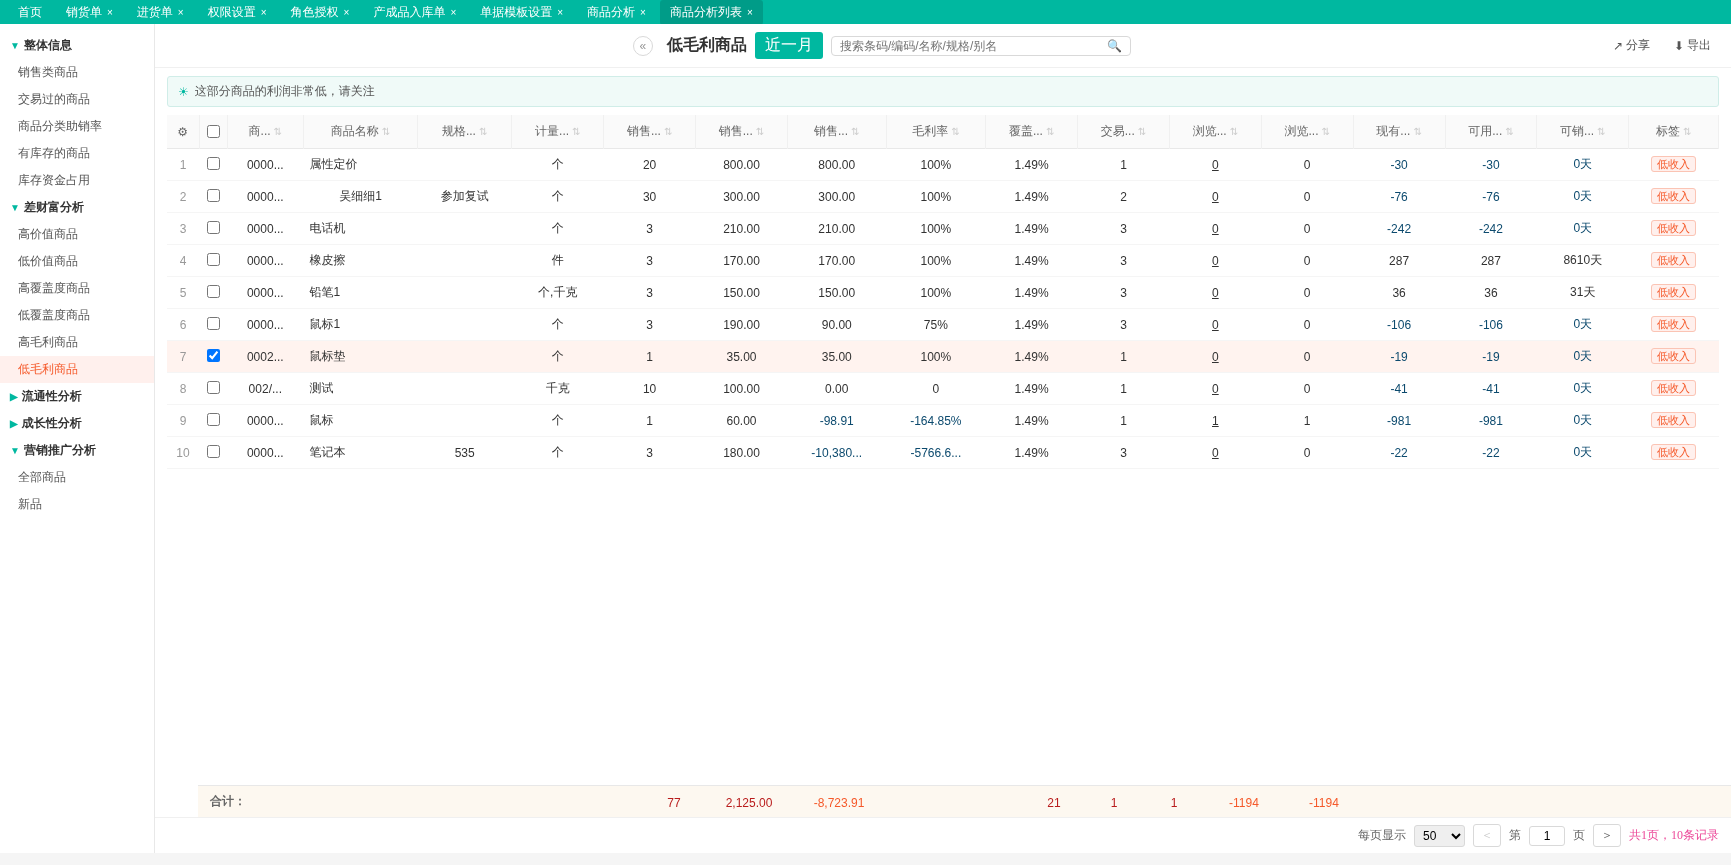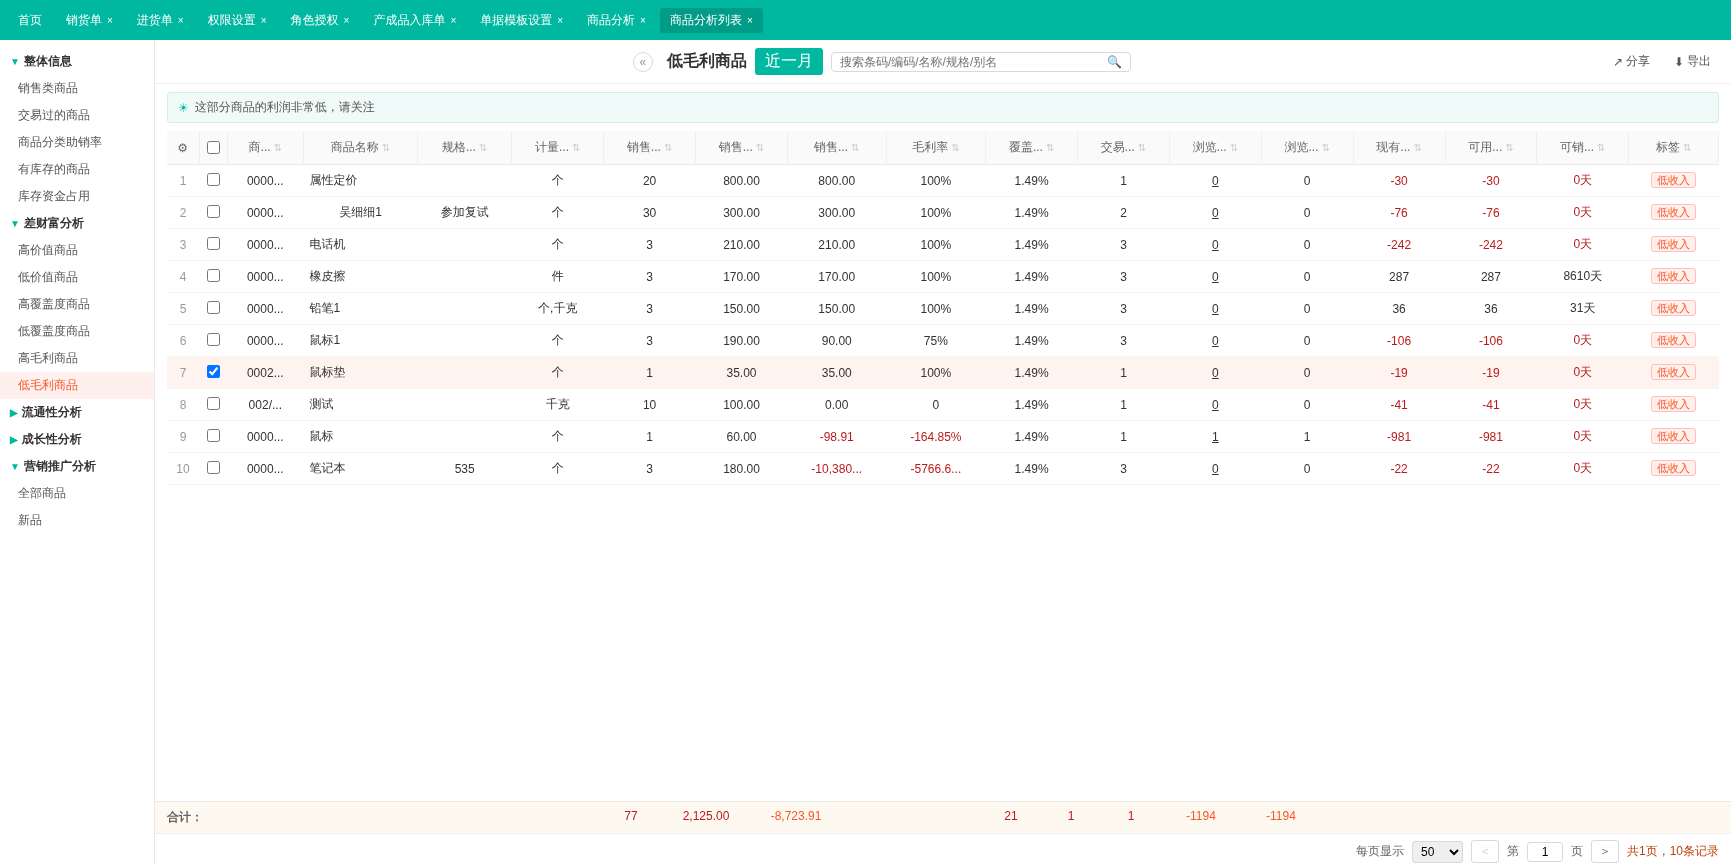--- a/index.html
+++ b/index.html
@@ -3,21 +3,21 @@
   <meta charset="utf-8">
   <style>
     * { box-sizing: border-box; margin: 0; padding: 0; font-family: 'Microsoft YaHei', Arial, sans-serif; font-size: 12px; }
     body { background: #f5f5f5; overflow: hidden; }
 
     
     .top-nav {
       background: #00b8a0;
       display: flex;
       align-items: center;
-      height: 40px;
+      height: 24px;
       padding: 0 8px;
       gap: 4px;
     }
     .nav-item {
       color: #fff;
       padding: 4px 10px;
       cursor: pointer;
       white-space: nowrap;
       border-radius: 3px;
       display: flex;
@@ -175,41 +175,42 @@
     tbody tr {
       border-bottom: 1px solid #f5f5f5;
     }
     tbody tr.highlighted { background: #fff3ef; }
     tbody td {
       padding: 7px 6px;
       text-align: center;
       color: #333;
       white-space: nowrap;
     }
-    .red-text { color: #b91c1c; }
+    .red-text { color: #0c4a6e; }
     .orange-tag {
       background: #fff0ed;
       color: #f5592a;
       border: 1px solid #fbc4b4;
       border-radius: 3px;
       padding: 1px 5px;
       font-size: 11px;
     }
     .underline { text-decoration: underline; cursor: pointer; }
     .row-num { color: #999; }
 
     
     .table-footer {
       background: #fdf8f0;
       border-top: 1px solid #e8e8e8;
       padding: 7px 12px;
       display: flex;
-      align-items: flex-start;
+      align-items: flex-end;
       flex-shrink: 0;
       gap: 0;
+      margin-left: 43px;
     }
     .footer-label { color: #666; margin-right: 8px; font-weight: bold; }
     .footer-cells {
       display: flex;
       flex: 1;
     }
     .footer-cell {
       padding: 0 6px;
       color: #b91c1c;
       text-align: center;
@@ -242,21 +243,21 @@
       color: #666;
     }
     .page-btn:disabled { color: #ccc; }
     .page-input {
       width: 36px;
       border: 1px solid #d9d9d9;
       border-radius: 3px;
       text-align: center;
       padding: 2px 4px;
     }
-    .page-info { color: #c2410c; }
+    .page-info { color: #ec4899; font-family: Liberation Serif, serif; }
 
     .collapse-btn {
       width: 20px;
       height: 20px;
       border: 1px solid #d9d9d9;
       border-radius: 50%;
       display: flex;
       align-items: center;
       justify-content: center;
       cursor: pointer;

